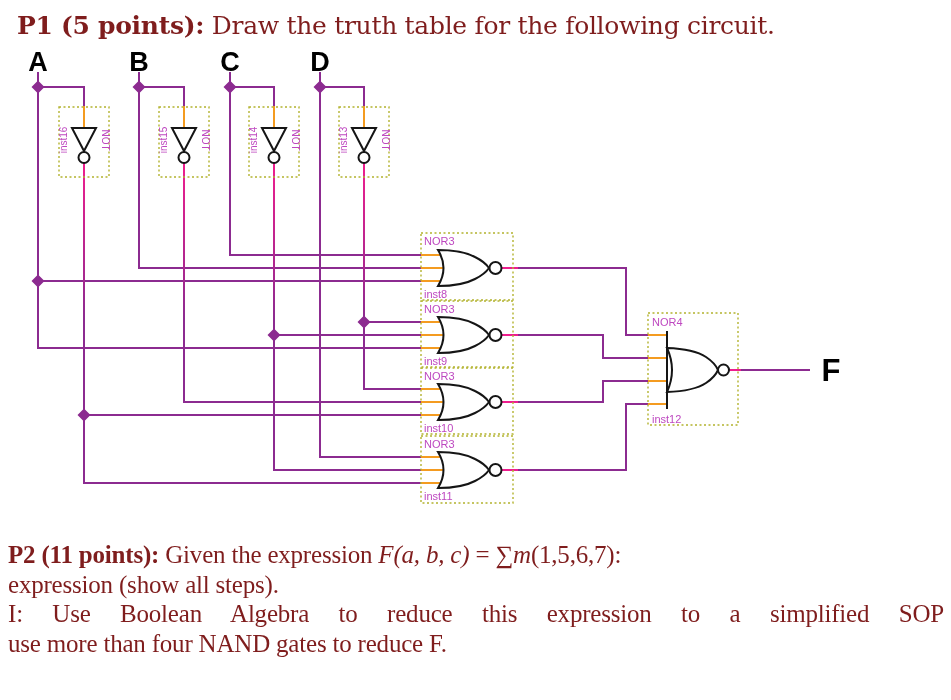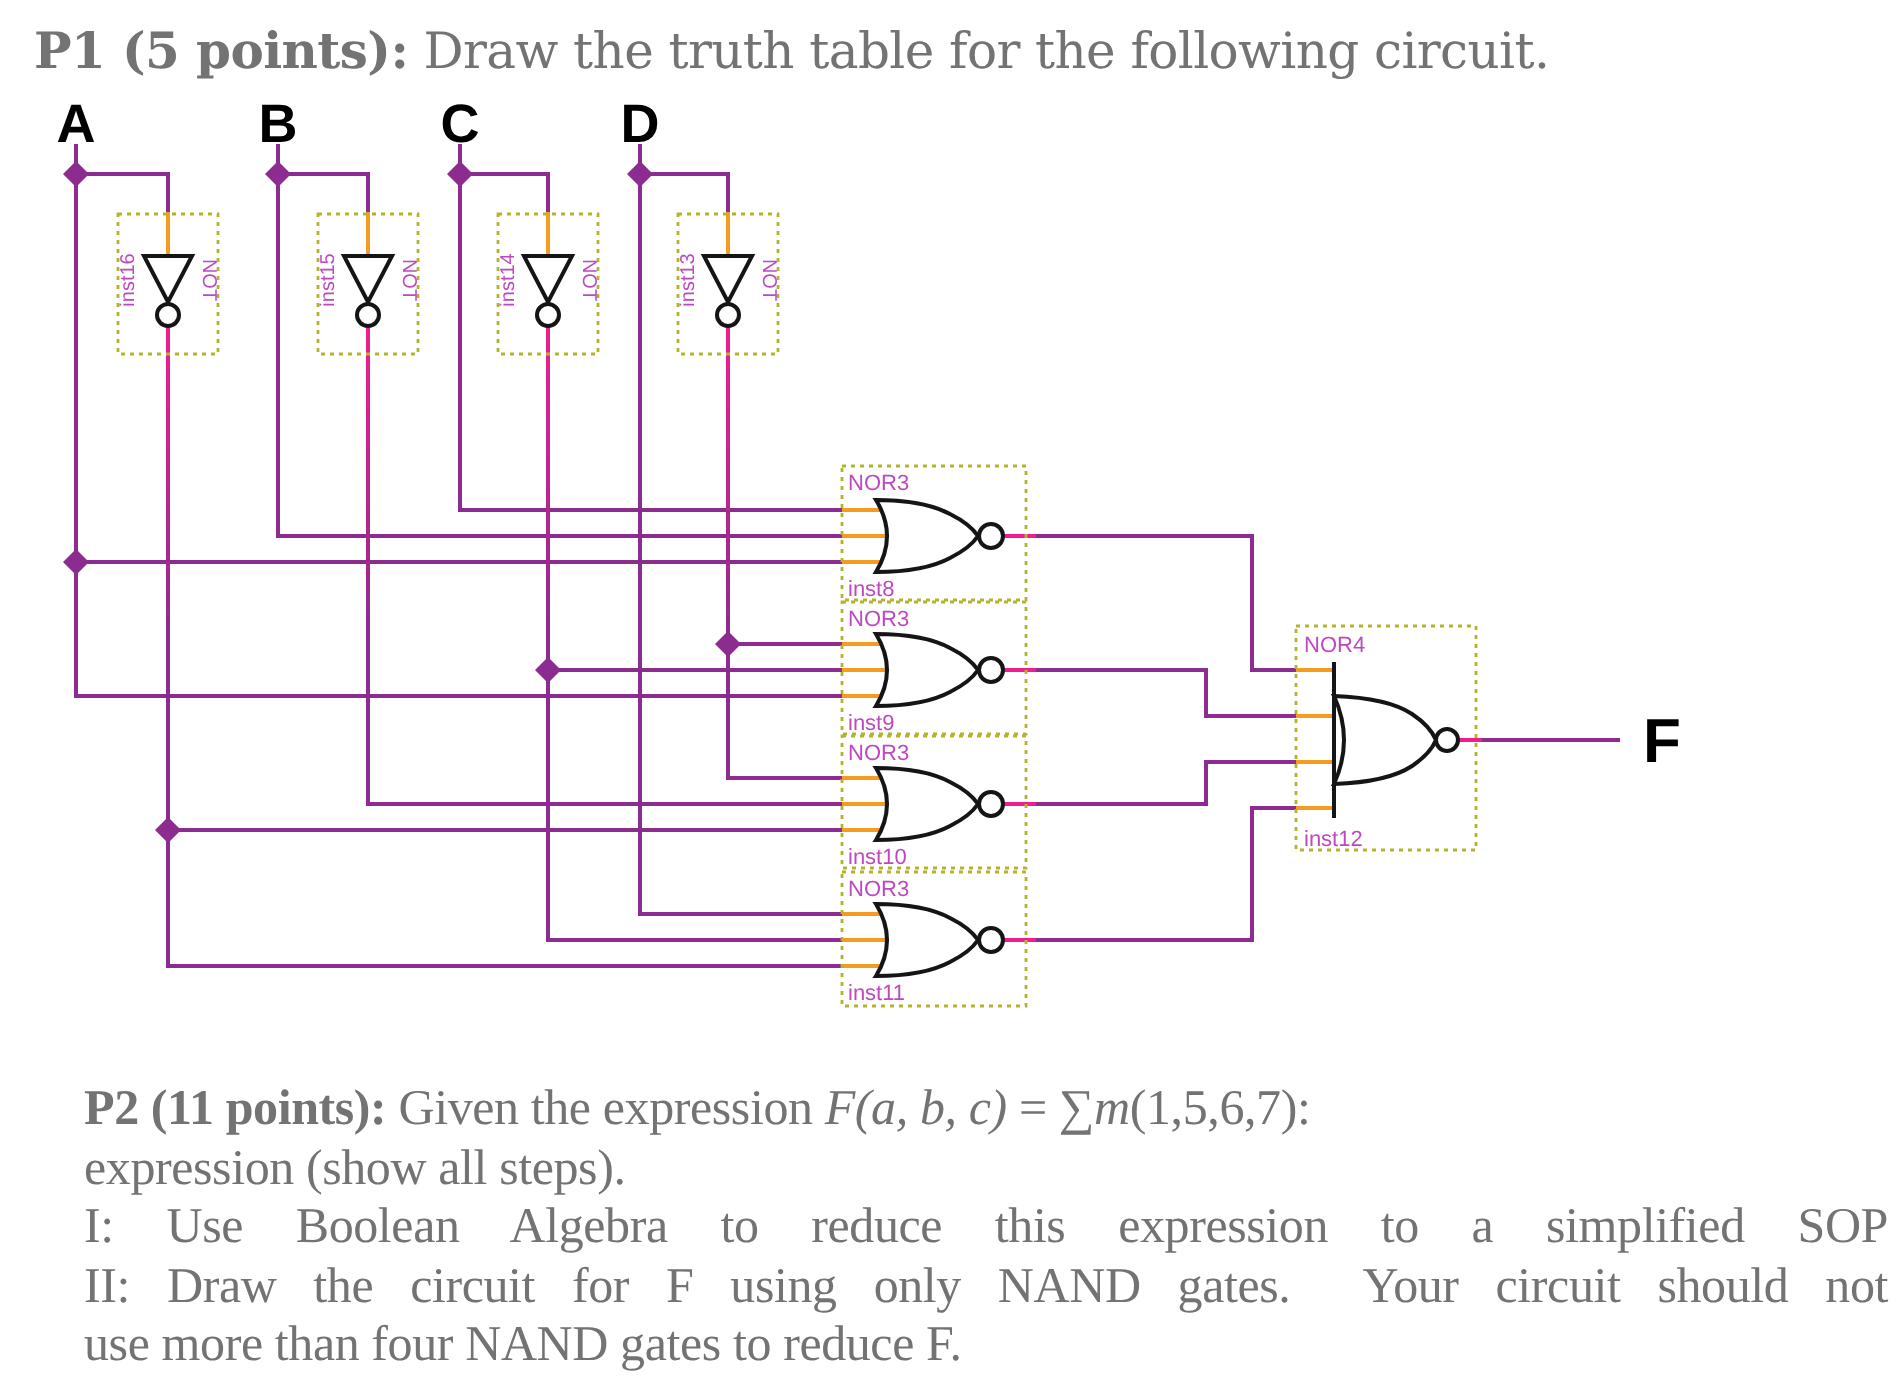--- a/index.html
+++ b/index.html
@@ -1,24 +1,24 @@
 <!DOCTYPE html>
 <html><head>
 <meta charset="utf-8">
 <style>
   html,body{margin:0;padding:0;background:#fff;}
   .page{position:relative;width:951px;height:700px;background:#ffffff;overflow:hidden;
-        font-family:"Liberation Serif",serif;color:#737373;}
+        font-family:"Liberation Serif",serif;color:#7f1d1d;}
   .p1-heading{position:absolute;left:17px;top:11px;font-family:"DejaVu Serif",serif;
               font-size:25px;white-space:nowrap;letter-spacing:-0.3px;}
   .p1-heading b{font-weight:bold;}
   .circuit-svg{position:absolute;left:0;top:0;}
   .p2-block{position:absolute;left:8px;top:540px;width:936px;font-size:25px;
             line-height:29.5px;letter-spacing:-0.2px;}
-  .p2-line{white-space:nowrap;margin-left:34px;}
+  .p2-line{white-space:nowrap;}
   .just{white-space:normal;text-align:justify;text-align-last:justify;}
   .p2-block i{font-style:italic;}
 </style>
 </head>
 <body>
 
 <div class="page">
 
   <div class="p1-heading"><b>P1 (5 points):</b><span> Draw the truth table for the following circuit.</span></div>
 
@@ -140,17 +140,16 @@
       <text x="230" y="71">C</text>
       <text x="320" y="71">D</text>
       <text x="831" y="381" font-size="31">F</text>
     </g>
   </svg>
 
   <div class="p2-block">
     <div class="p2-line"><b>P2 (11 points):</b><span> Given the expression </span><i>F(a, b, c)</i><span> = ∑</span><i>m</i><span>(1,5,6,7):</span></div>
     <div class="p2-line">expression (show all steps).</div>
     <div class="p2-line just">I: Use Boolean Algebra to reduce this expression to a simplified SOP</div>
-    <div class="p2-line just">II: Draw the circuit for F using only NAND gates.&nbsp; Your circuit should not</div>
     <div class="p2-line">use more than four NAND gates to reduce F.</div>
   </div>
 
 </div>
 
 </body></html>

